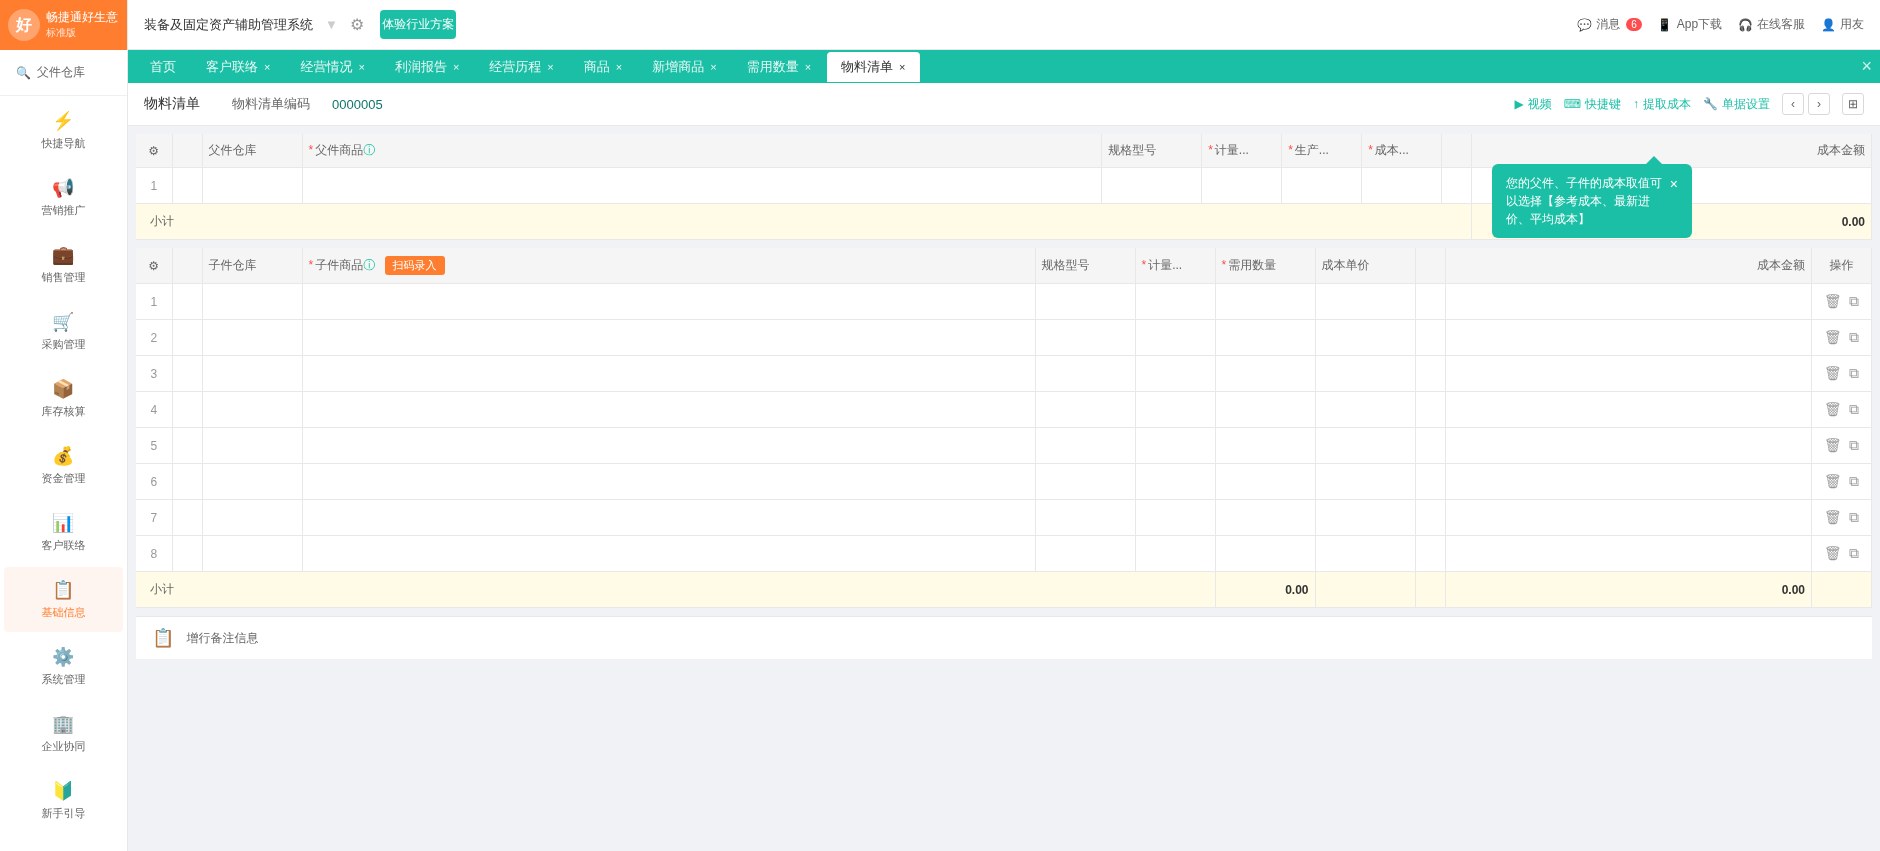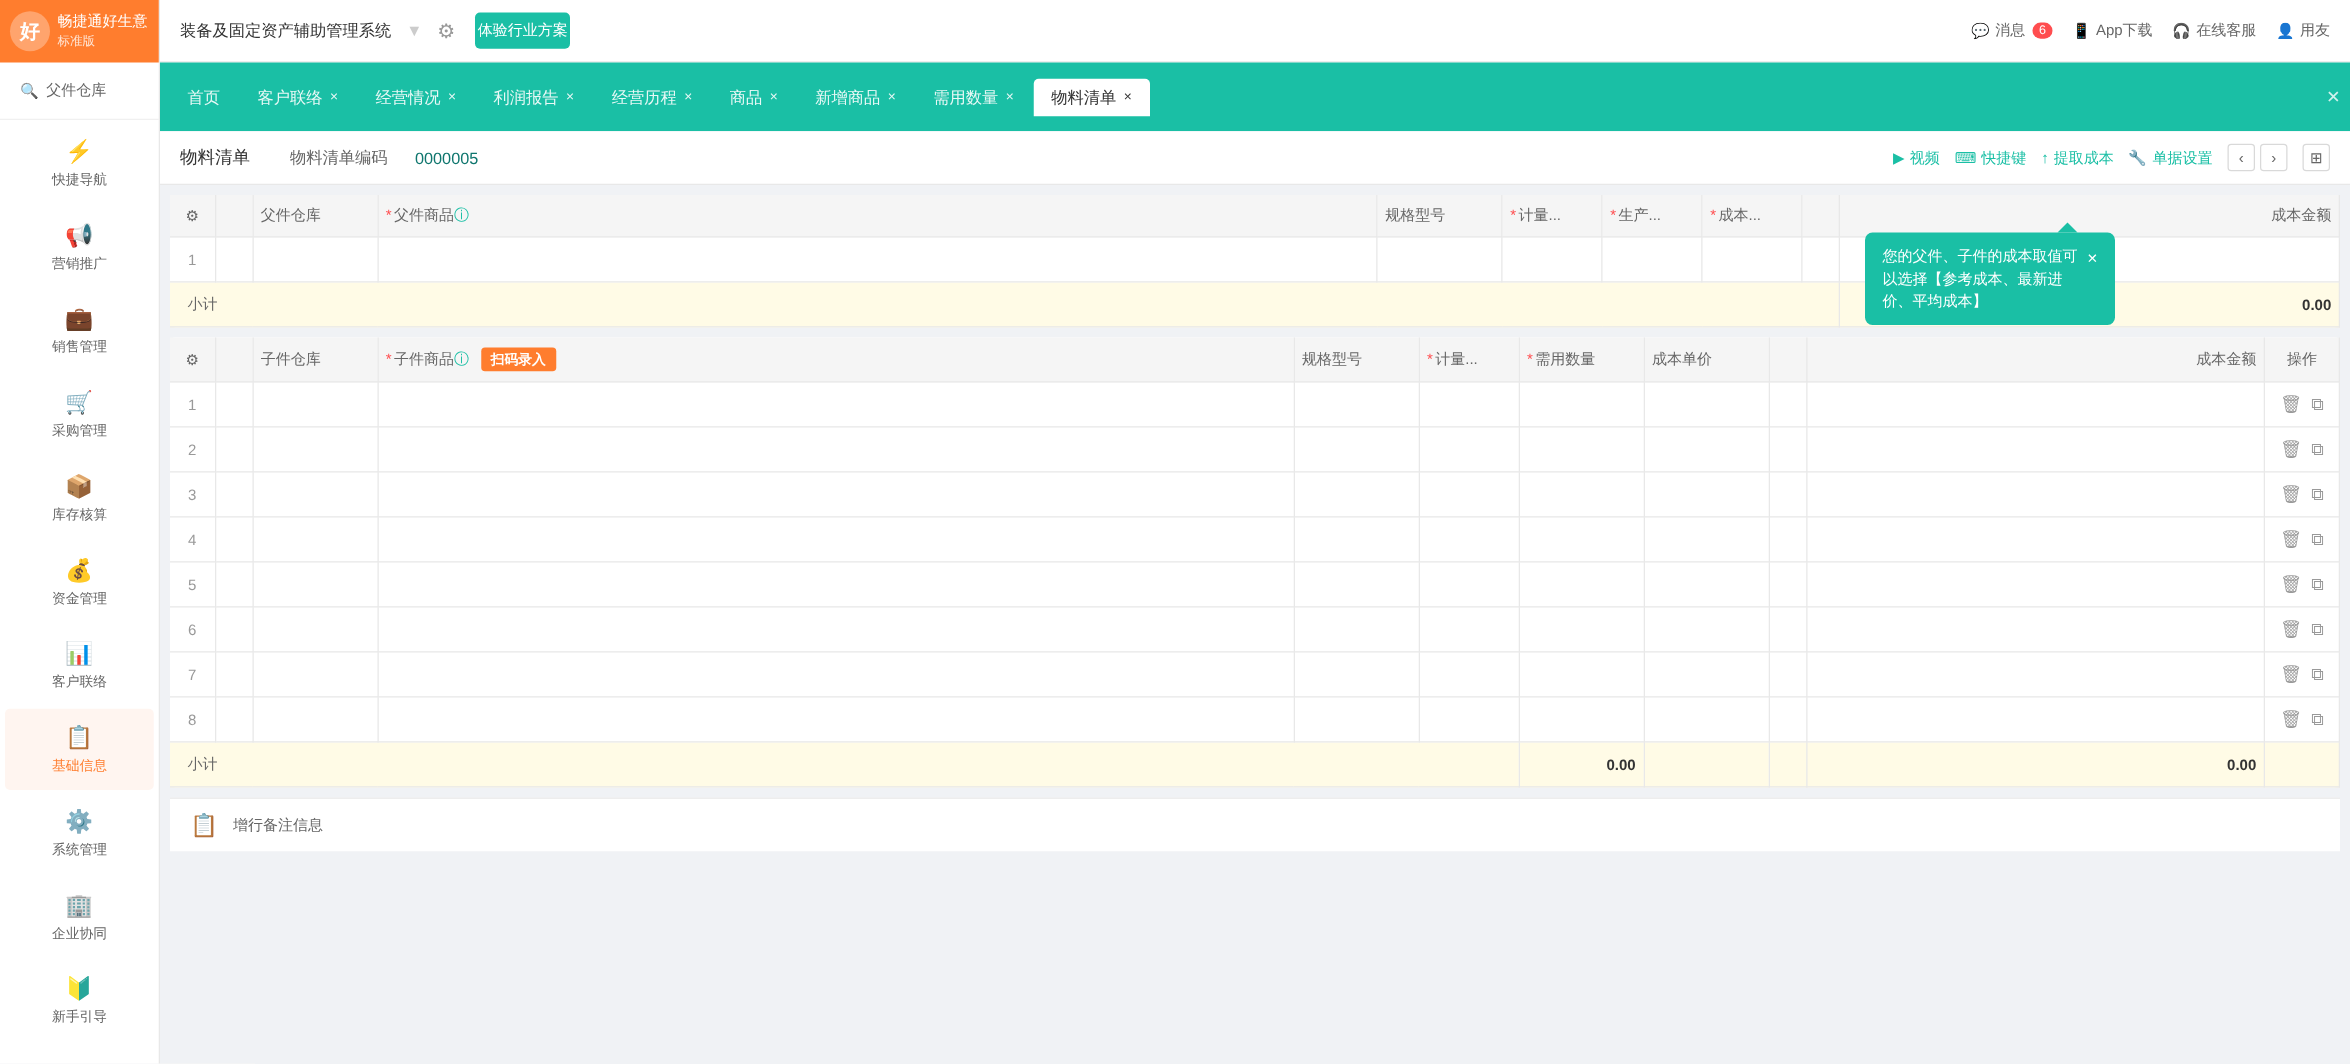--- a/index.html
+++ b/index.html
@@ -101,21 +101,21 @@
       font-size: 10px;
       padding: 1px 5px;
       margin-left: 2px;
     }
 
     
     .nav-tabs {
       background: #1abfa5;
       display: flex;
       align-items: center;
-      height: 55px;
+      height: 33px;
       padding: 0 8px;
       gap: 2px;
       flex-shrink: 0;
     }
     .nav-tab {
       color: rgba(255,255,255,0.9);
       padding: 6px 14px;
       cursor: pointer;
       border-radius: 4px 4px 0 0;
       font-size: 13px;
@@ -219,21 +219,20 @@
     .required-star { color: #ff4d4f; margin-right: 2px; }
 
     .scan-btn {
       background: #ff7d2e;
       color: #fff;
       border: none;
       border-radius: 3px;
       padding: 2px 8px;
       font-size: 11px;
       cursor: pointer;
-      font-weight: bold;
     }
     .action-icon { cursor: pointer; color: #999; font-size: 14px; }
 
     
     .tooltip-box {
       position: absolute;
       background: #1abfa5;
       color: #fff;
       padding: 10px 14px;
       border-radius: 6px;

